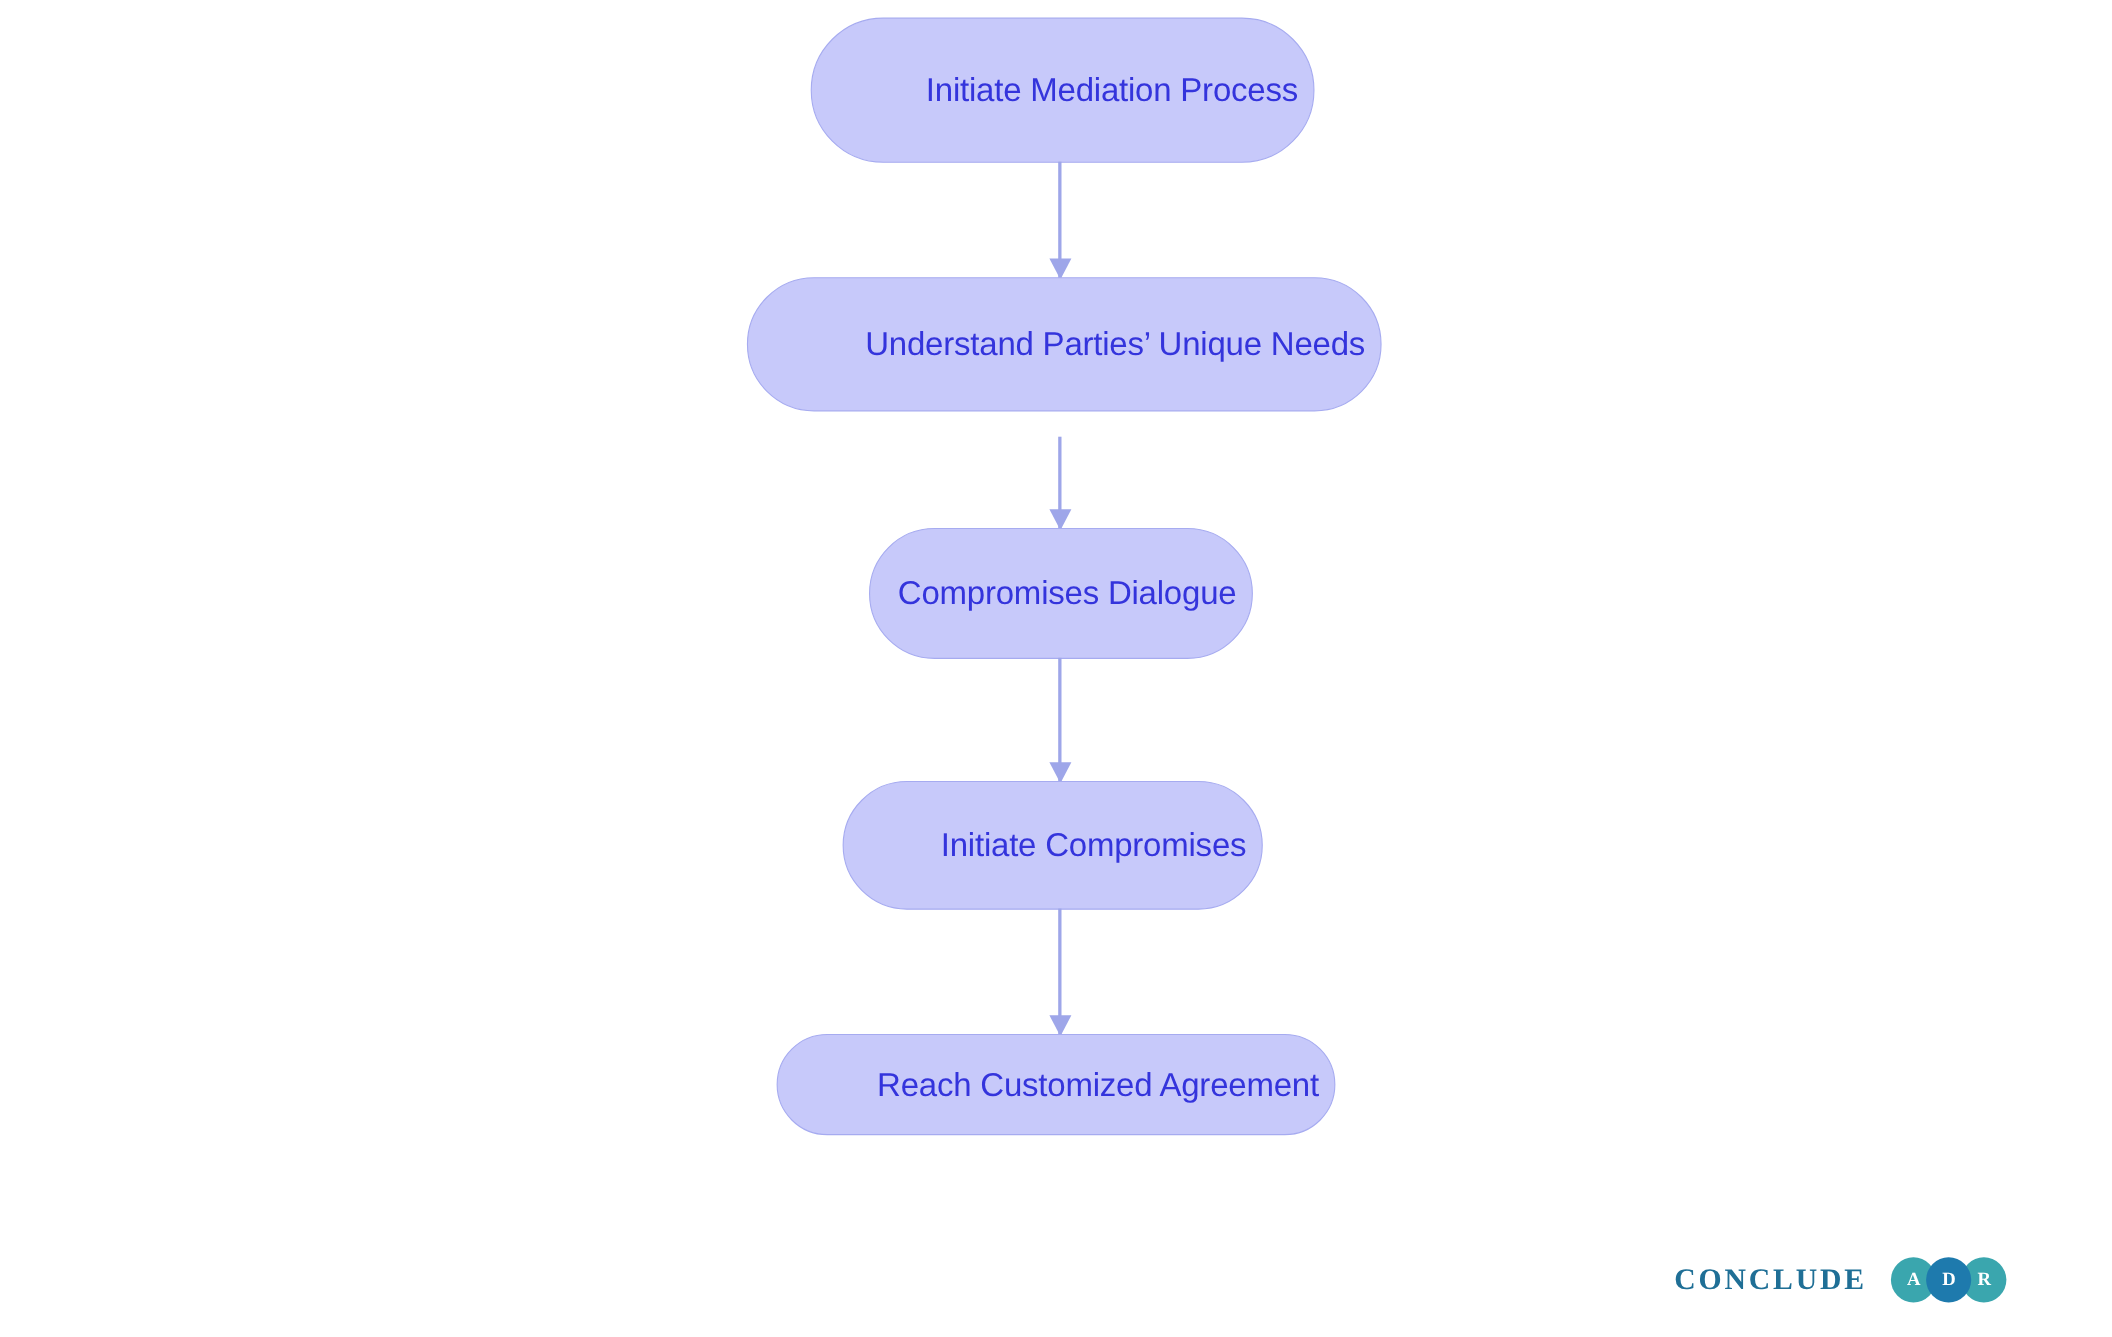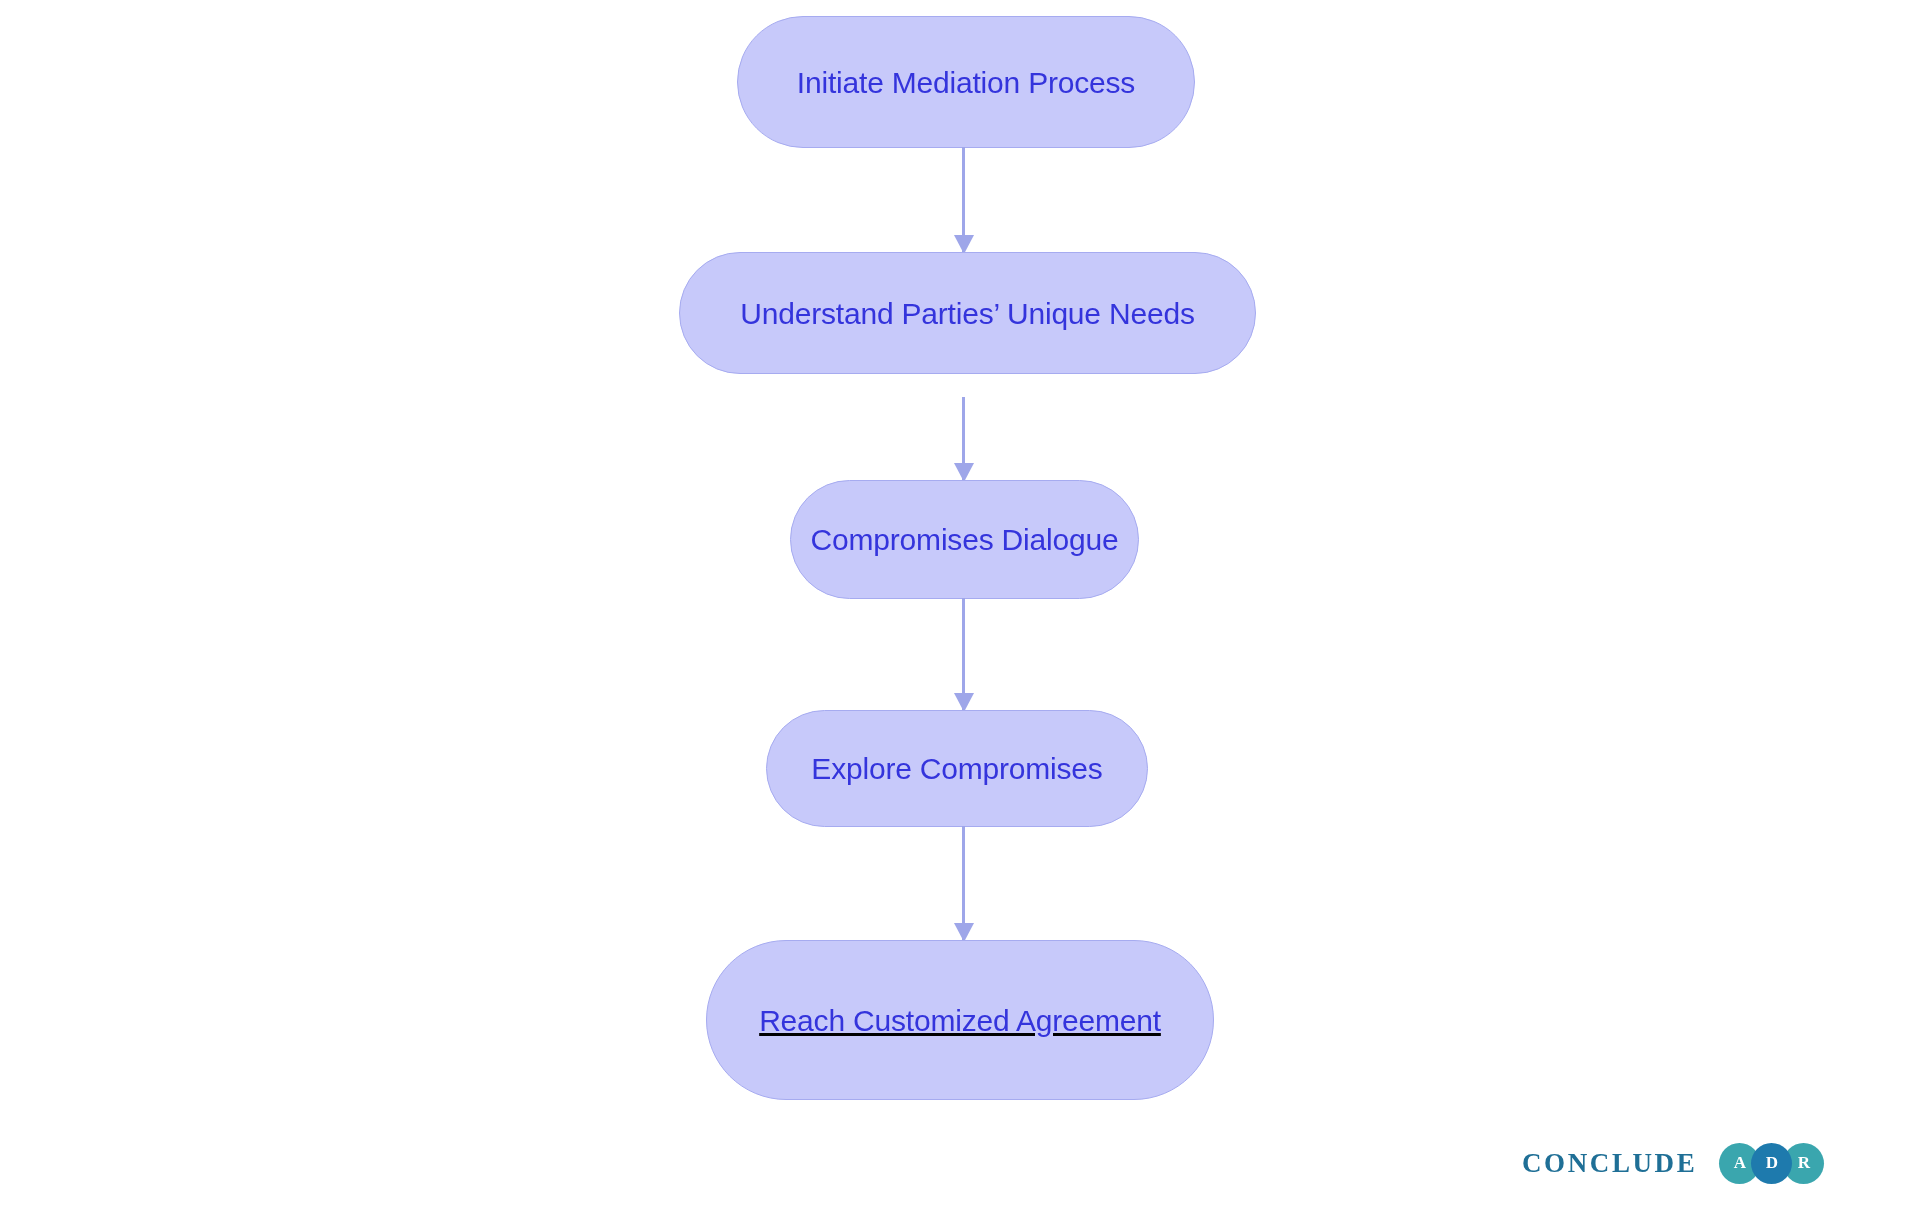--- a/index.html
+++ b/index.html
@@ -25,39 +25,39 @@
 
   
   .node {
     position: absolute;
     box-sizing: border-box;
     background: #c7c9fa;
     border: 1.6px solid #a6abf0;
     border-radius: 999px;
     display: flex;
     align-items: center;
-    justify-content: center;
+    justify-content: flex-end;
     text-align: center;
   }
   .node-label {
     color: #3434dc;
     font-family: "Liberation Sans", sans-serif;
     font-size: 30px;
     font-weight: 400;
     letter-spacing: -0.2px;
     line-height: 1.1;
     white-space: nowrap;
     padding: 0 14px;
   }
 
   .node-1 { left: 737px;  top: 16px;   width: 458px; height: 132px; }
   .node-2 { left: 679px;  top: 252px;  width: 577px; height: 122px; }
   .node-3 { left: 790px;  top: 480px;  width: 349px; height: 119px; }
   .node-4 { left: 766px;  top: 710px;  width: 382px; height: 117px; }
-  .node-5 { left: 706px;  top: 940px;  width: 508px; height: 160px; text-decoration: underline; }
+  .node-5 { left: 706px;  top: 940px;  width: 508px; height: 92px; }
 
   
   .connector {
     position: absolute;
     left: 962px;
     width: 3px;
     background: #9ea6e9;
   }
   .connector .arrow-head {
     position: absolute;
@@ -138,21 +138,21 @@
 
   <div class="node node-3">
     <span class="node-label">Compromises Dialogue</span>
   </div>
 
   <div class="connector conn-3">
     <span class="arrow-head"></span>
   </div>
 
   <div class="node node-4">
-    <span class="node-label">Explore Compromises</span>
+    <span class="node-label">Initiate Compromises</span>
   </div>
 
   <div class="connector conn-4">
     <span class="arrow-head"></span>
   </div>
 
   <div class="node node-5">
     <span class="node-label">Reach Customized Agreement</span>
   </div>
 

